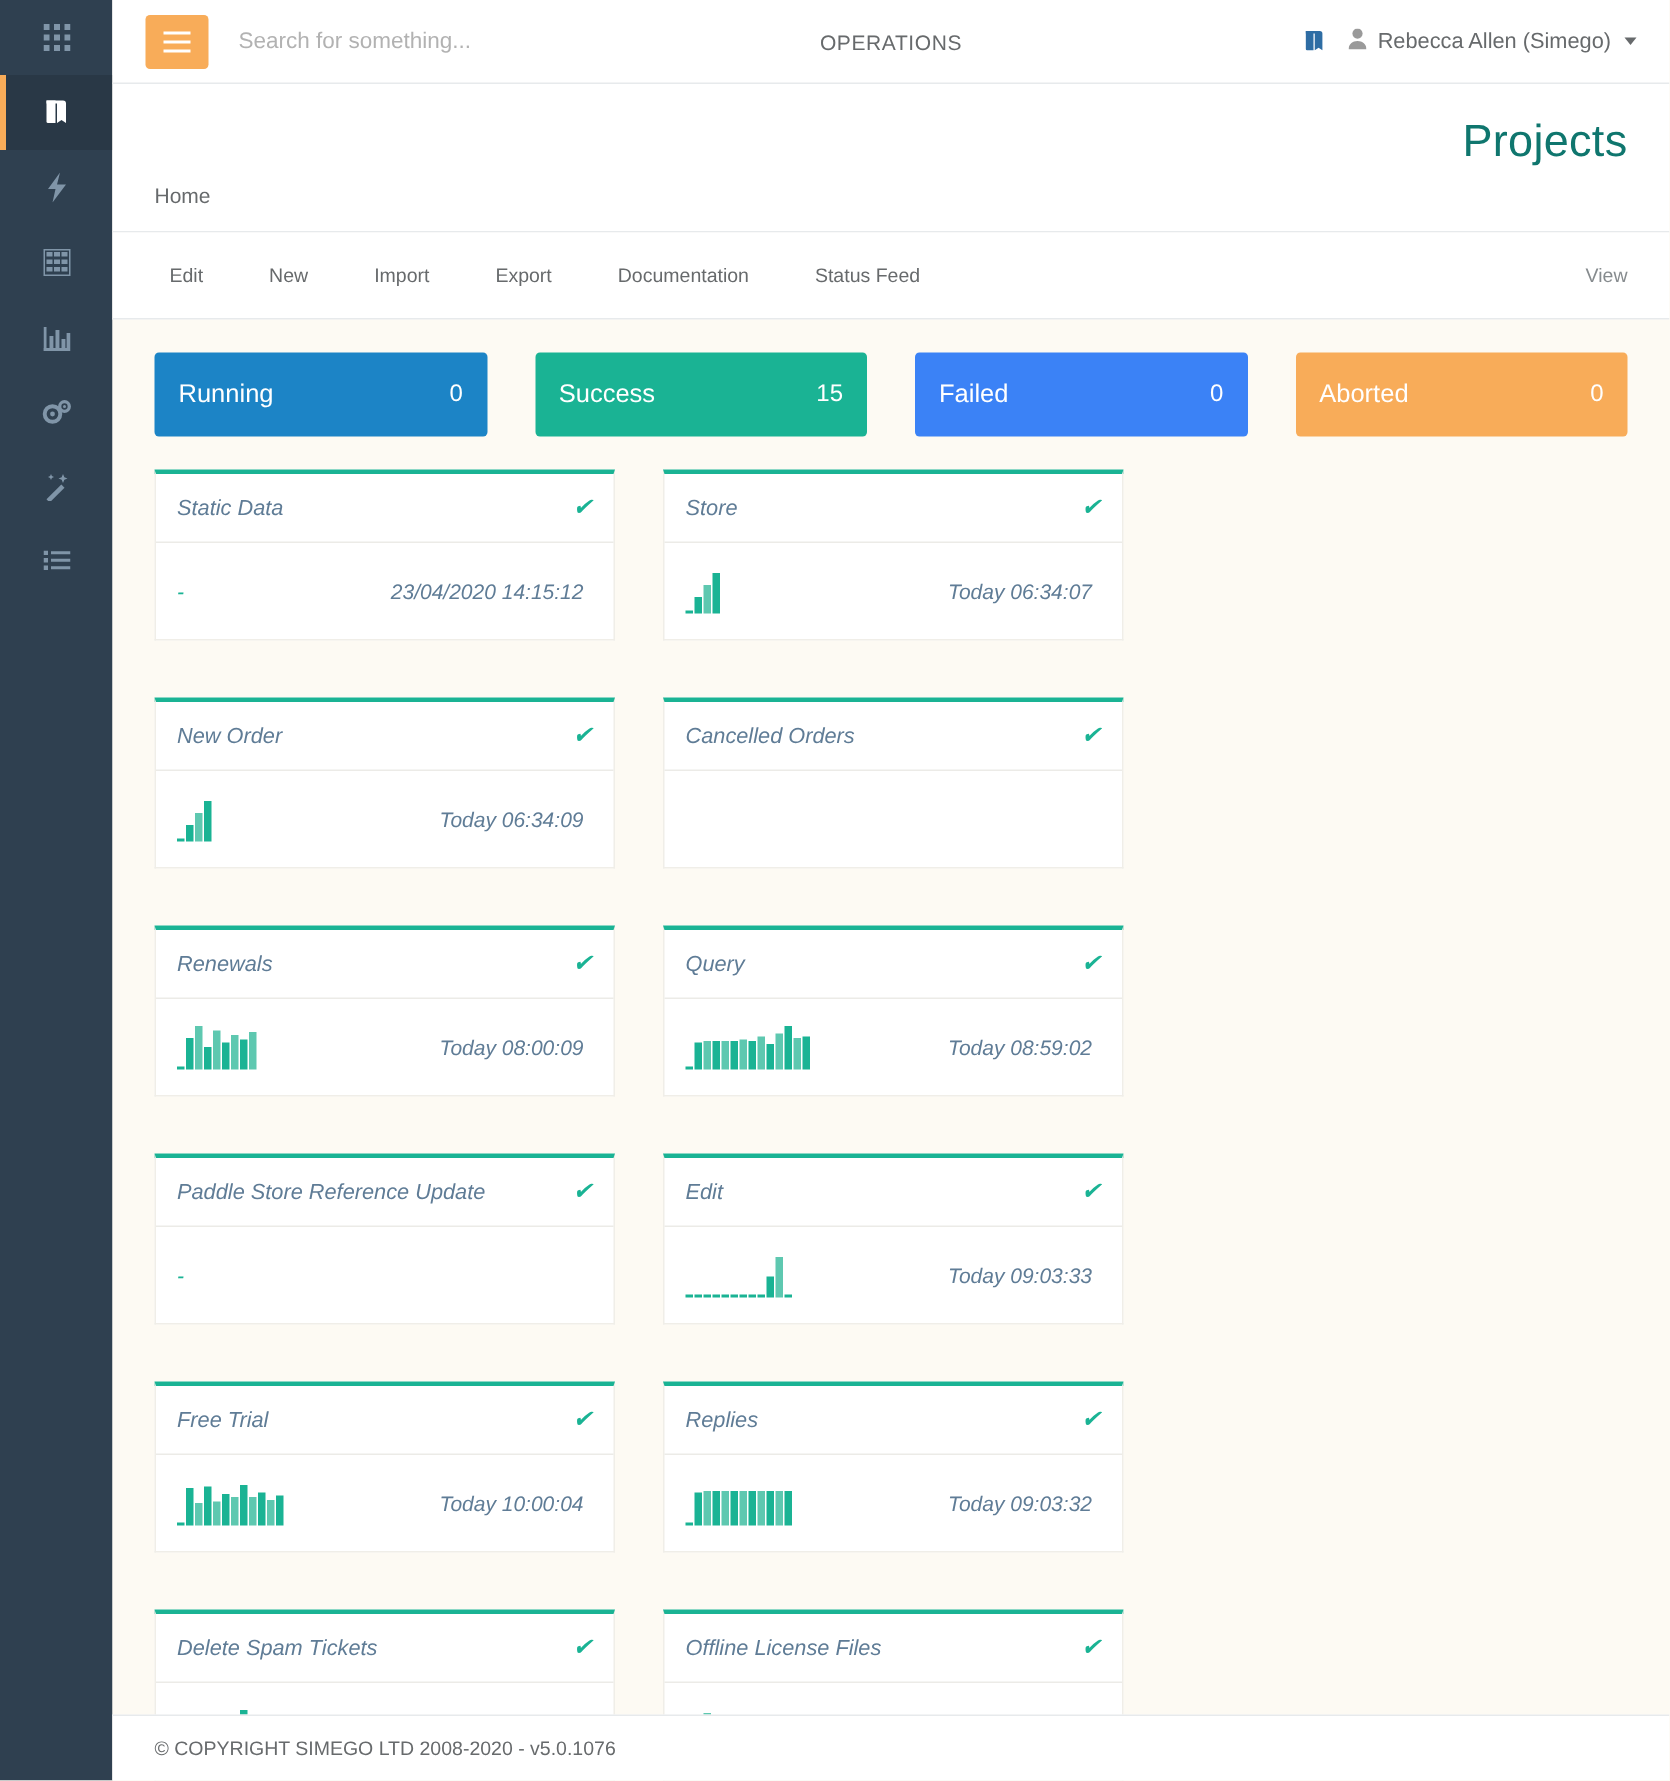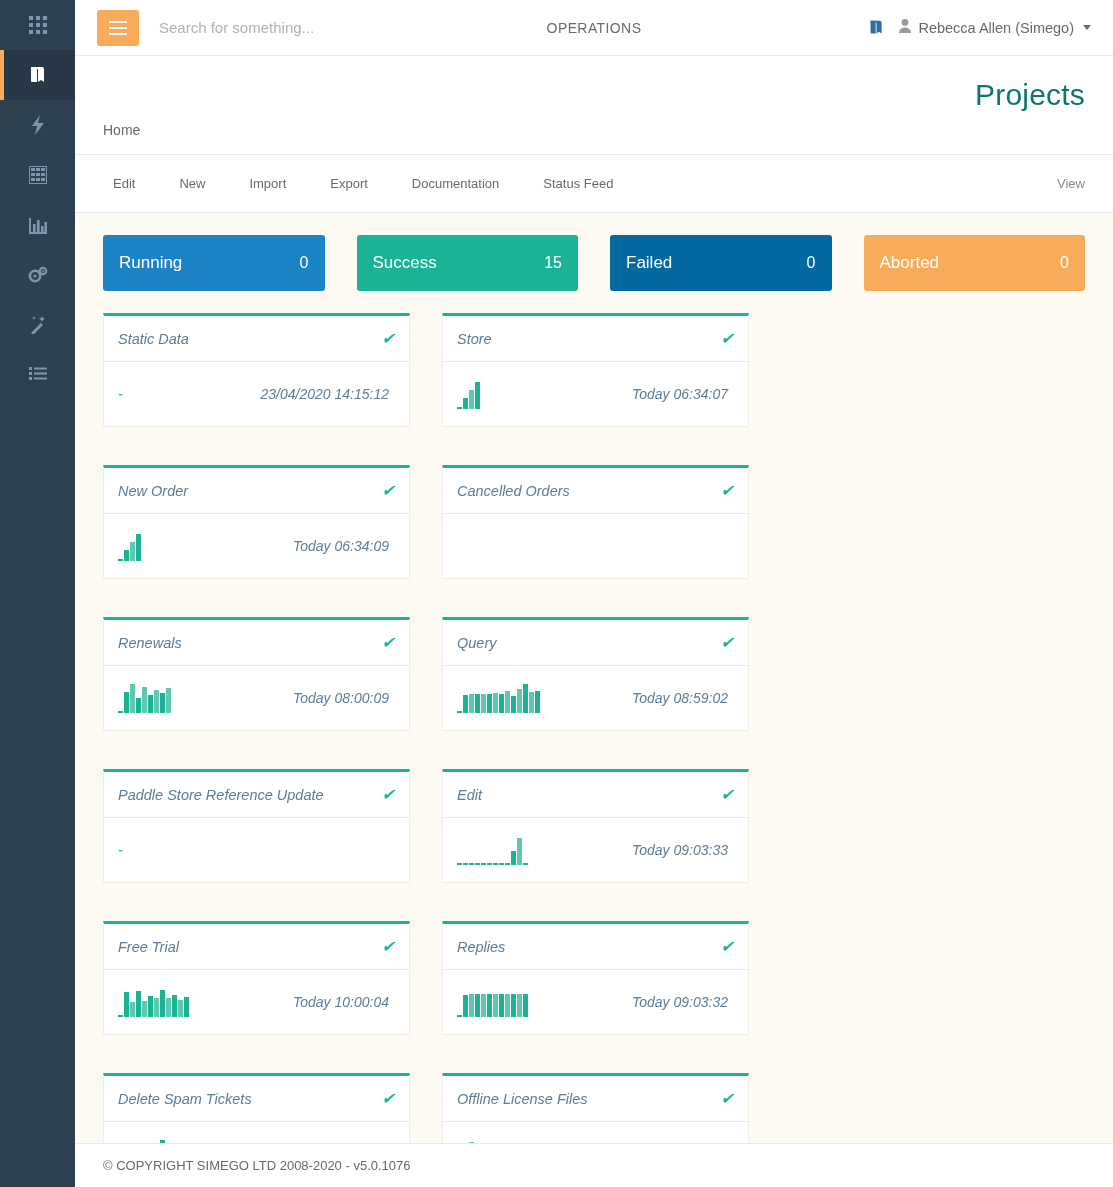--- a/index.html
+++ b/index.html
@@ -315,21 +315,21 @@
     <div class="content">
       <div class="tiles" id="tiles">
           <div class="tile" style="background: rgb(28, 132, 198);">
             <span class="t-label">Running</span>
             <span class="t-count">0</span>
           </div>
           <div class="tile" style="background: rgb(26, 179, 148);">
             <span class="t-label">Success</span>
             <span class="t-count">15</span>
           </div>
-          <div class="tile" style="background: #0369a1;">
+          <div class="tile" style="background: #3b82f6;">
             <span class="t-label">Failed</span>
             <span class="t-count">0</span>
           </div>
           <div class="tile" style="background: rgb(248, 172, 89);">
             <span class="t-label">Aborted</span>
             <span class="t-count">0</span>
           </div>
         </div>
       <div class="cards" id="cards">
           <div class="card">

